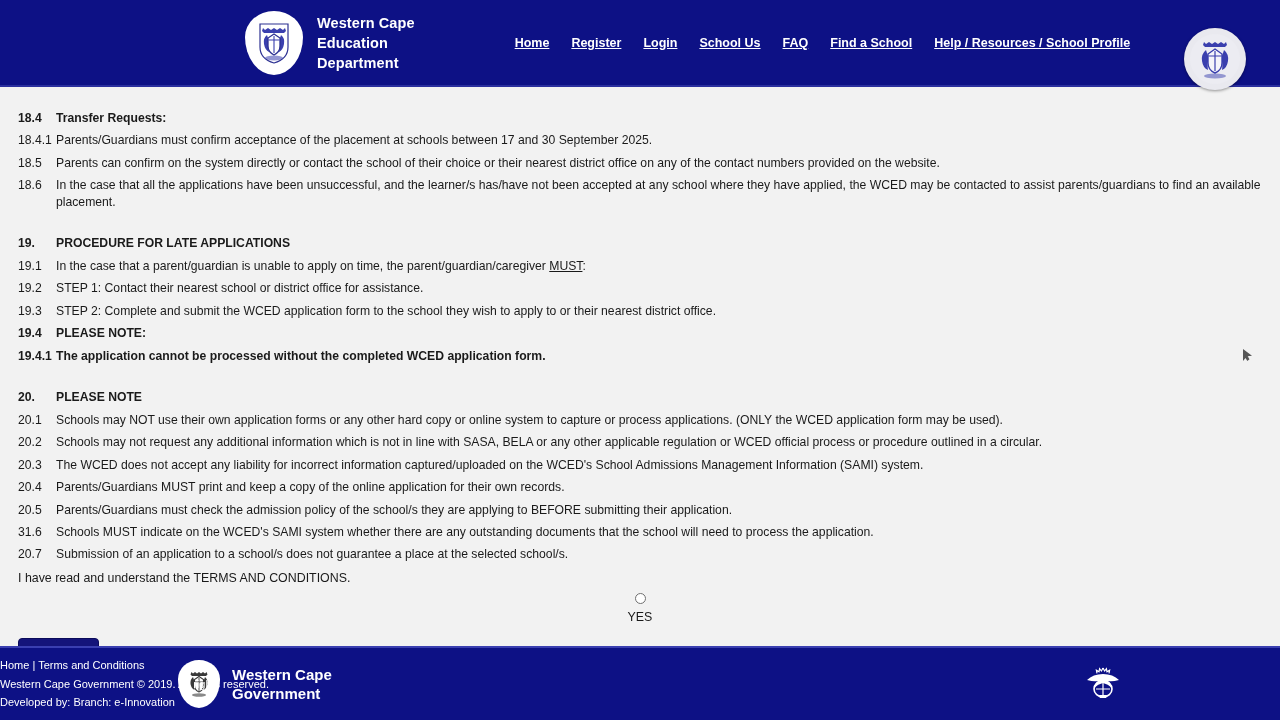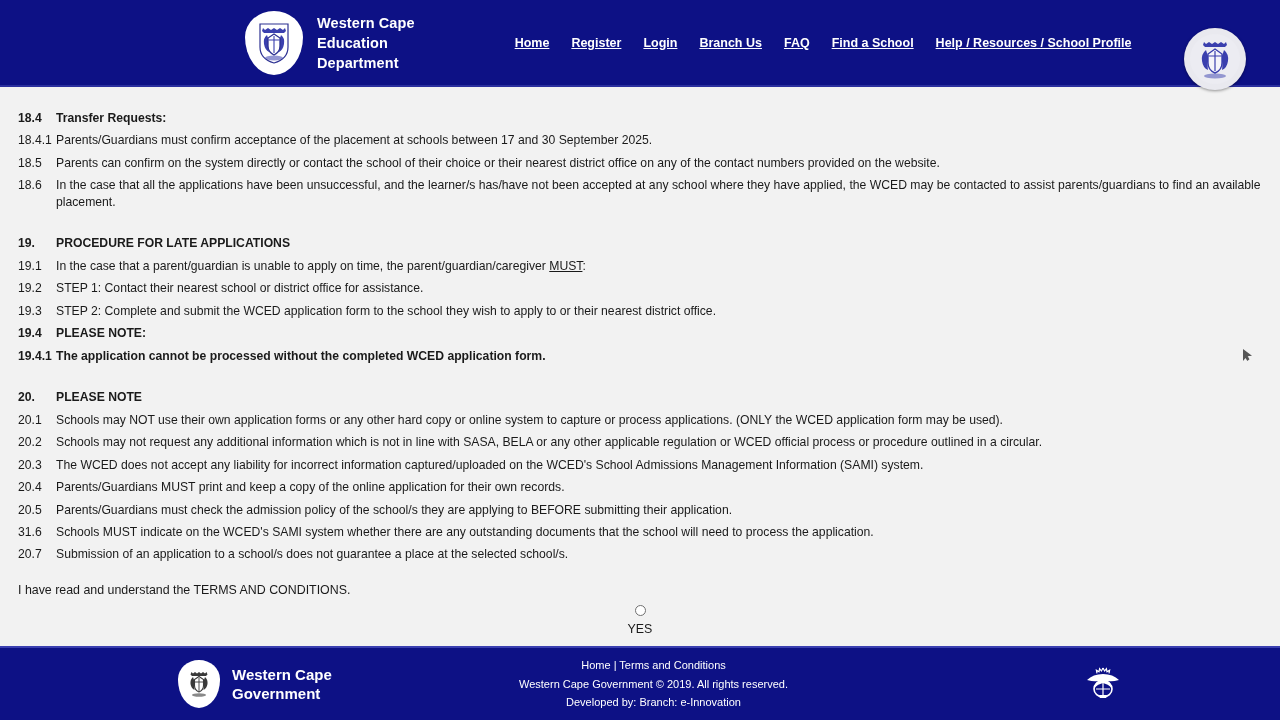--- a/index.html
+++ b/index.html
@@ -102,21 +102,21 @@
   .clause.bold .num,
   .clause.bold .txt { font-weight: bold; }
   .spacer { height: 19px; }
 
   b { font-weight: normal; }
   u { text-decoration: underline; }
 
   
   .consent-text {
     font-size: 12.4px;
-    margin-top: 20px;
+    margin-top: 8px;
     margin-bottom: 8px;
   }
   .radio-row {
     display: flex;
     align-items: center;
     gap: 6px;
     margin-bottom: 14px;
     flex-direction: column;
   }
   .radio-dot {
@@ -173,25 +173,24 @@
   .footer-brand-title {
     color: #ffffff;
     font-size: 15px;
     font-weight: bold;
     line-height: 1.3;
   }
   .footer-center {
     position: absolute;
     left: 0;
     right: 0;
-    text-align: center;
+    text-align: left;
     color: #ffffff;
     font-size: 11px;
     line-height: 1.72;
-    margin-left: 27px;
   }
   .footer-center .fl { text-decoration: none; color: #ffffff; cursor: pointer; }
   .footer-coat {
     position: absolute;
     right: 154px;
     top: 50%;
     transform: translateY(-50%);
     width: 46px;
     height: 46px;
     display: flex;
@@ -230,21 +229,21 @@
       <div>Western Cape</div>
       <div>Education</div>
       <div>Department</div>
     </div>
   </div>
 
   <nav class="nav">
     <span class="nav-link">Home</span>
     <span class="nav-link">Register</span>
     <span class="nav-link">Login</span>
-    <span class="nav-link">Branch Us</span>
+    <span class="nav-link">School Us</span>
     <span class="nav-link">FAQ</span>
     <span class="nav-link">Find a School</span>
     <span class="nav-link">Help / Resources / School Profile</span>
   </nav>
 
   <div class="header-seal">
     <svg width="52" height="52" viewBox="0 0 52 52" aria-hidden="true">
       <circle cx="26" cy="26" r="25" fill="#ececf2"></circle>
       <path d="M26 9 l3 2 3-2 3 2 2-2 1 3 -2 2 h-20 l-2-2 1-3 2 2 3-2 3 2z" fill="#3a3fae"></path>
       <path d="M17 17 q-5 4 -4 11 q1 7 6 9 q-1-7 1-12 q-2-4 -3-8z" fill="#3a3fae"></path>

